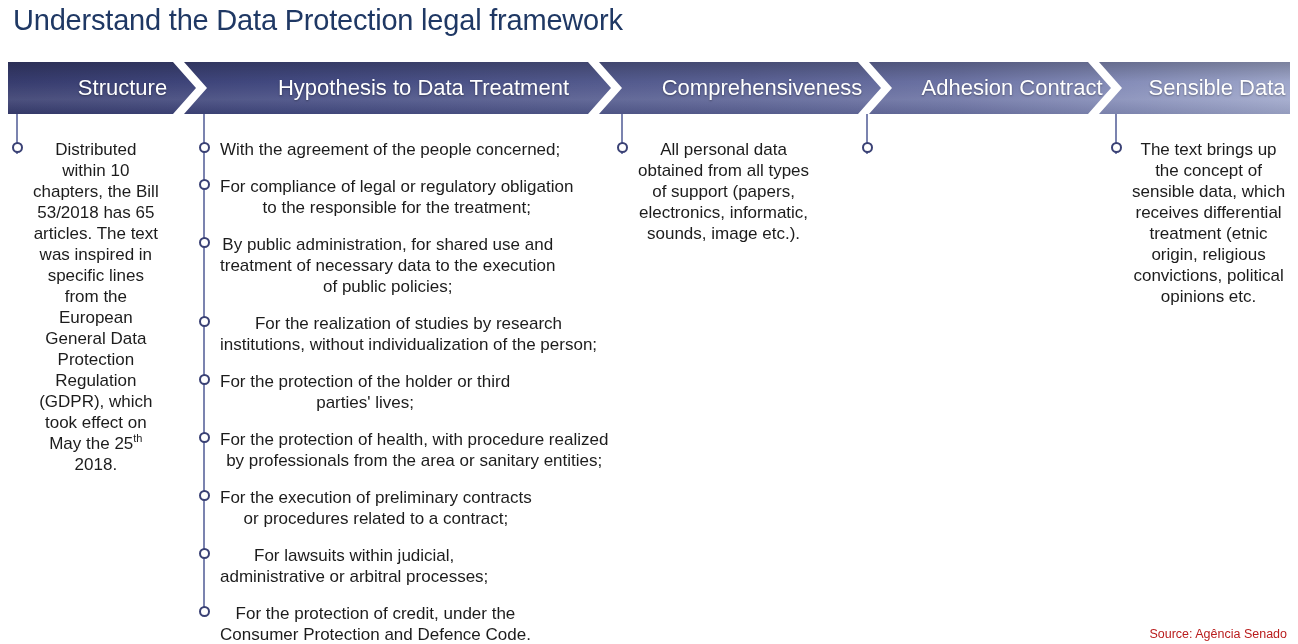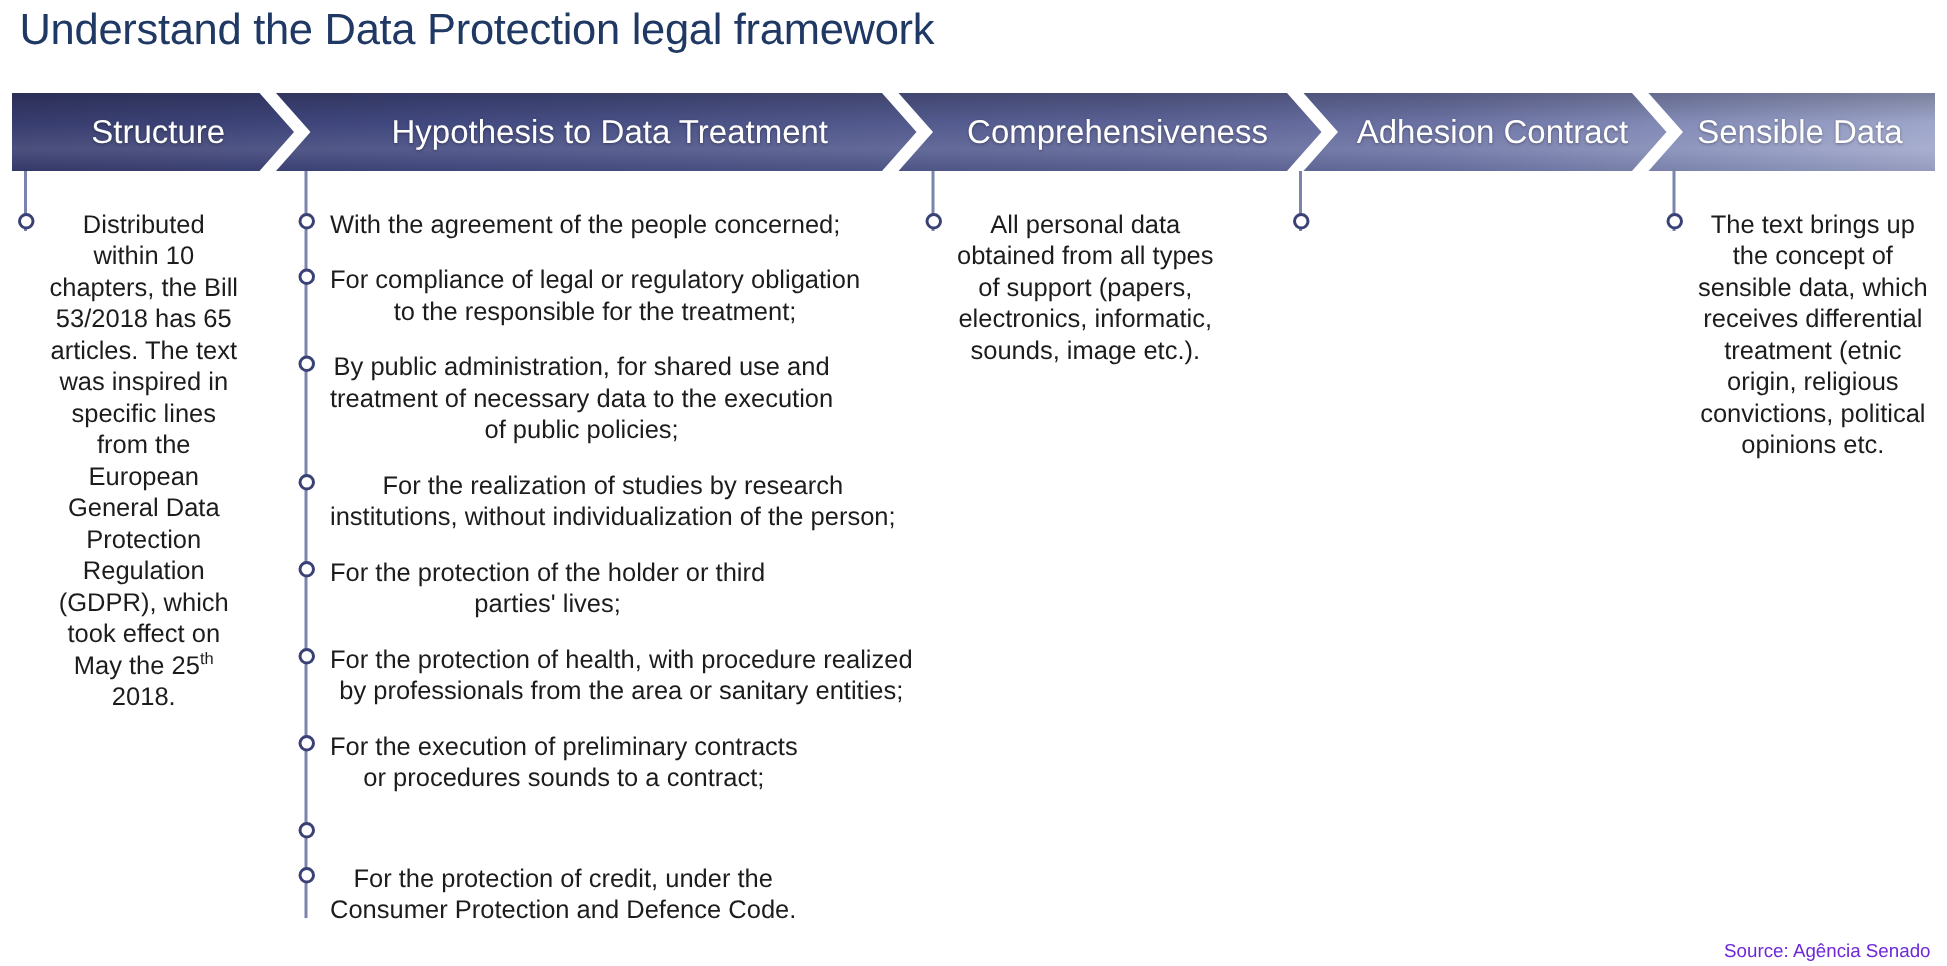--- a/index.html
+++ b/index.html
@@ -18,21 +18,21 @@
   }
   .chevron-bar::after{
     content:"";position:absolute;inset:0;
     background:linear-gradient(180deg,rgba(0,0,0,0.22) 0%,rgba(0,0,0,0) 38%,rgba(255,255,255,0.10) 72%,rgba(0,0,0,0.06) 100%);
     pointer-events:none;
   }
   .seg-label{
     position:absolute;top:0;height:52px;line-height:52px;
     text-align:center;color:#ffffff;font-size:22px;
     text-shadow:0 1px 2px rgba(0,0,0,0.35);
-    z-index:2;white-space:nowrap;
+    z-index:2;white-space:nowrap;padding-left:17px;
   }
   .seg1{left:0;width:195px;}
   .seg2{left:195px;width:407px;}
   .seg3{left:602px;width:270px;}
   .seg4{left:872px;width:230px;}
   .seg5{left:1102px;width:180px;}
   .chev{position:absolute;top:0;z-index:3;}
   .chev1{left:163px;}
   .chev2{left:578px;}
   .chev3{left:848px;}
@@ -54,21 +54,21 @@
     flex:none;width:11px;height:11px;box-sizing:border-box;
     border:2px solid #3a4175;border-radius:50%;background:#ffffff;
     margin-top:3px;margin-right:10px;position:relative;z-index:2;
   }
   .bullet-text{
     font-size:17px;line-height:21px;color:#1c1c1c;white-space:pre-line;
   }
   .bullet-text sup{font-size:11px;line-height:0;}
   .source-note{
     position:absolute;right:11px;bottom:3px;
-    font-size:12.5px;color:#6d28d9;
+    font-size:12.5px;color:#b91c1c;
   }
 </style>
 </head>
 <body>
 
 <div class="page-title">Understand the Data Protection legal framework</div>
 
 <div class="chevron-bar">
   <div class="seg-label seg1">Structure</div>
   <div class="seg-label seg2">Hypothesis to Data Treatment</div>
@@ -144,24 +144,26 @@
 parties' lives;</span>
     </div>
     <div class="bullet-item">
       <span class="marker"></span>
       <span class="bullet-text">For the protection of health, with procedure realized
 by professionals from the area or sanitary entities;</span>
     </div>
     <div class="bullet-item">
       <span class="marker"></span>
       <span class="bullet-text">For the execution of preliminary contracts
-or procedures sounds to a contract;</span>
-    </div>
-    <div class="bullet-item">
-      <span class="marker"></span>
+or procedures related to a contract;</span>
+    </div>
+    <div class="bullet-item">
+      <span class="marker"></span>
+      <span class="bullet-text">For lawsuits within judicial,
+administrative or arbitral processes;</span>
     </div>
     <div class="bullet-item">
       <span class="marker"></span>
       <span class="bullet-text">For the protection of credit, under the
 Consumer Protection and Defence Code.</span>
     </div>
   </div>
 </div>
 
 <div class="col col-3">

